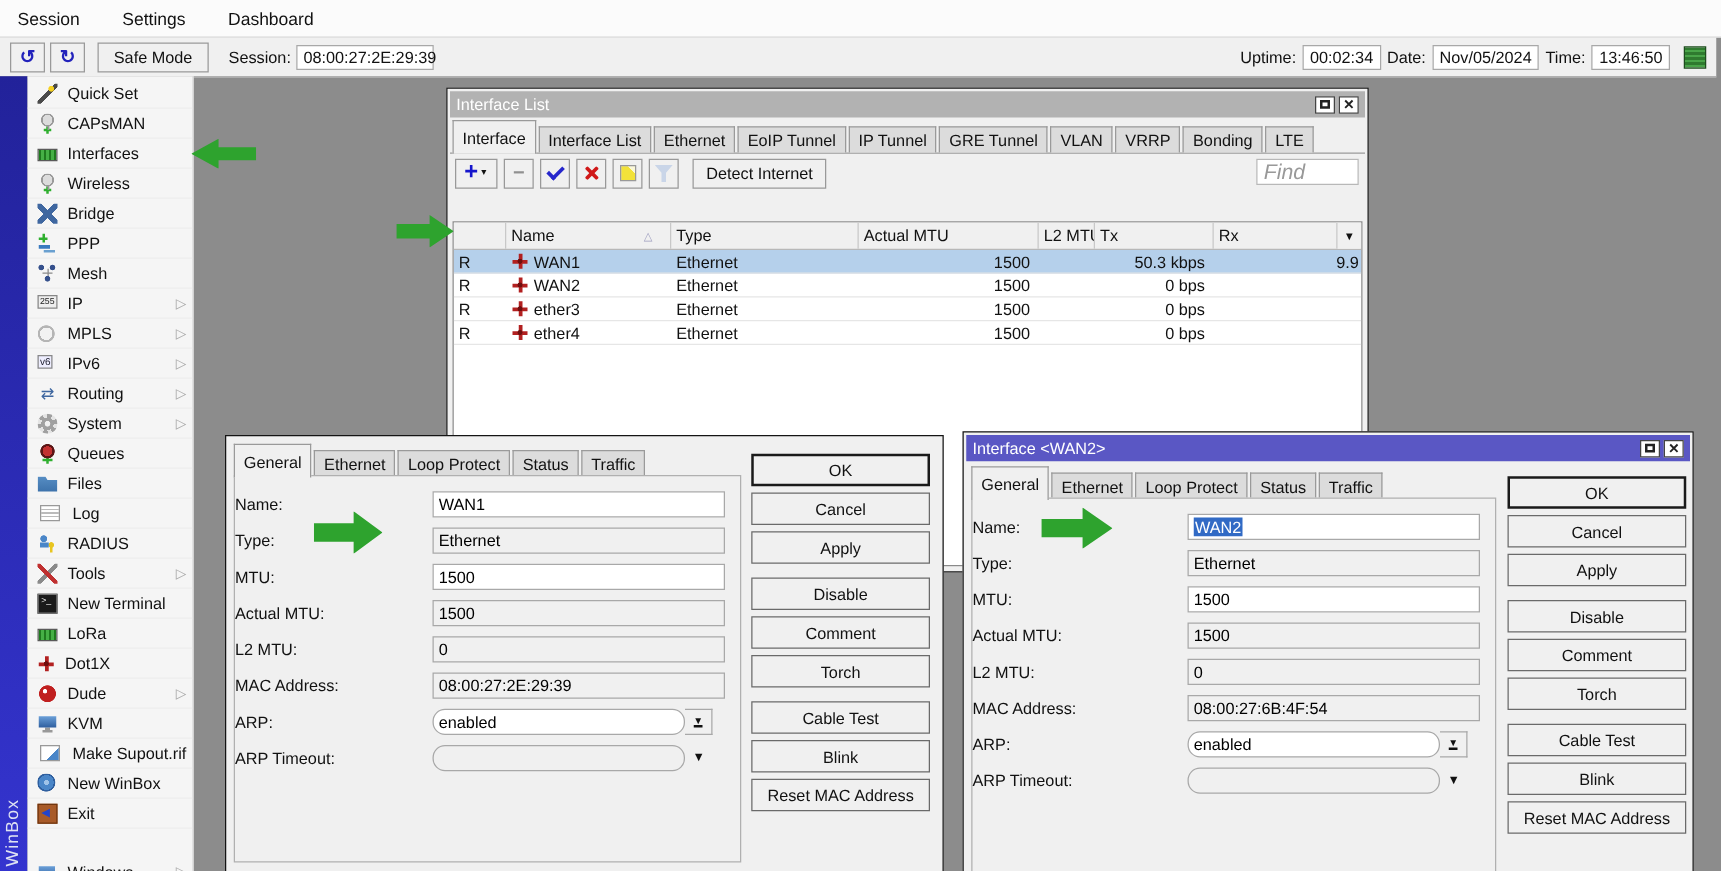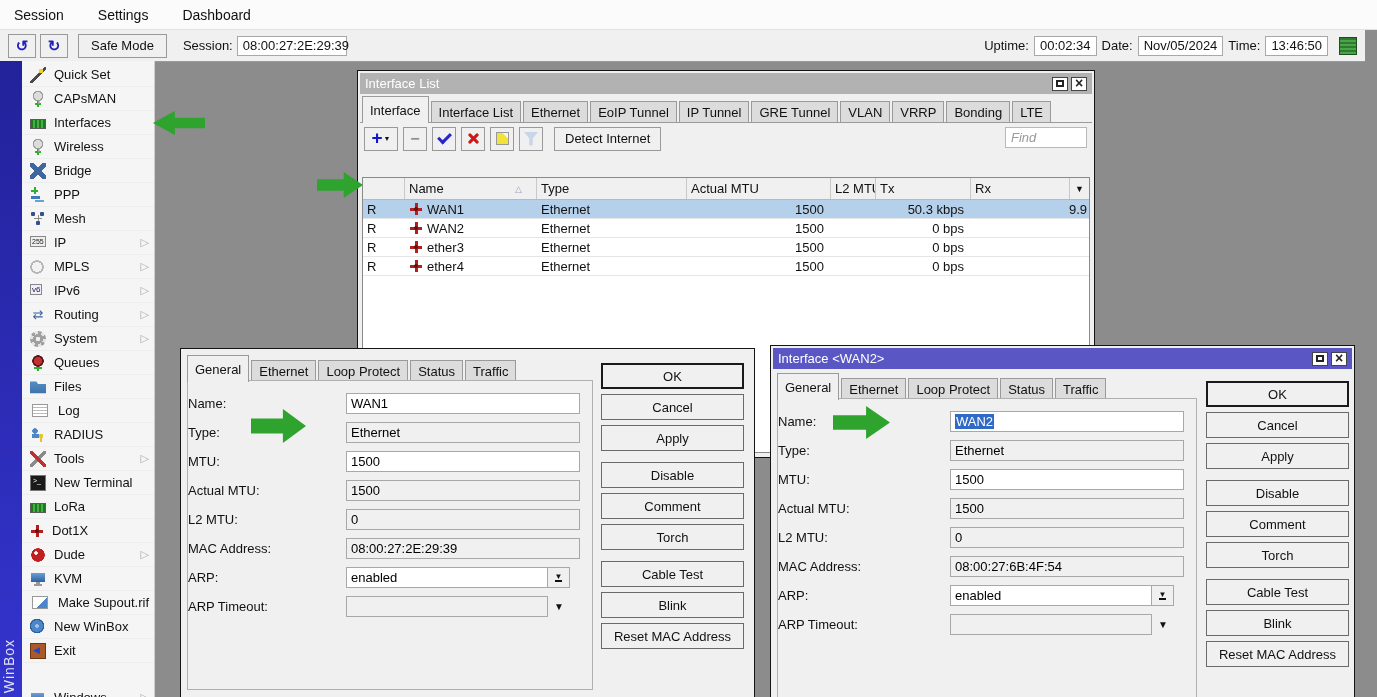--- a/index.html
+++ b/index.html
@@ -4,21 +4,21 @@
 <style>
   html,body{margin:0;padding:0;}
   body{font-family:"Liberation Sans",sans-serif;background:#8c8c8c;}
   #screen{position:relative;width:1377px;height:697px;overflow:hidden;background:#8c8c8c;font-size:13px;color:#111;}
 
   
   .menubar{position:absolute;top:0;left:0;right:0;height:29px;background:#fbfbfb;border-bottom:1px solid #e2e2e2;display:flex;align-items:center;gap:34px;padding-left:14px;font-size:14px;}
   .menu-item{cursor:default;}
 
   
-  .topbar{position:absolute;top:30px;left:0;right:12px;height:31px;background:#f0f0f0;border-bottom:1px solid #9a9a9a;display:flex;align-items:center;padding:0 8px;gap:4px;}
+  .topbar{position:absolute;top:30px;left:0;right:4px;height:31px;background:#f0f0f0;border-bottom:1px solid #9a9a9a;display:flex;align-items:center;padding:0 8px;gap:4px;}
   .tb-btn{height:24px;min-width:28px;border:1px solid #999;background:#f0f0f0;display:flex;align-items:center;justify-content:center;box-sizing:border-box;}
   .arrow-g{color:#2222bb;font-size:15px;font-weight:bold;line-height:1;}
   .undo-g::before{content:"\21BA";}
   .redo-g::before{content:"\21BB";}
   .tb-btn.wide{padding:0 12px;margin-left:6px;font-size:13px;}
   .tb-label{margin-left:12px;}
   .sunken{background:#fff;border:1px solid #a8a8a8;height:20px;display:flex;align-items:center;padding:0 5px;box-sizing:border-box;white-space:nowrap;}
   .tb-right{margin-left:auto;display:flex;align-items:center;gap:5px;}
   .status-sq{width:16px;height:16px;border:1px solid #1d4d1d;background:repeating-linear-gradient(180deg,#2f7a2f 0 2px,#49a549 2px 4px);margin-left:6px;}
 
@@ -90,21 +90,21 @@
   .minus-glyph{color:#909090;font-weight:bold;font-size:16px;line-height:1;}
   .minus-glyph::before{content:"\2212";}
   .chk-glyph{width:10px;height:5px;border-left:3px solid #2626cc;border-bottom:3px solid #2626cc;transform:rotate(-45deg);margin-top:-4px;}
   .xg{position:relative;width:15px;height:15px;}
   .xg::before,.xg::after{content:"";position:absolute;left:1px;top:6px;width:13px;height:3px;background:#d01818;border-radius:1px;}
   .xg::before{transform:rotate(45deg);}
   .xg::after{transform:rotate(-45deg);}
   .note-glyph{width:13px;height:13px;border:1px solid #999;background:linear-gradient(225deg,#fbf8d8 0 4px,#f2e23a 4px);box-sizing:border-box;}
   .funnel-glyph{width:15px;height:14px;background:#c9d5e8;clip-path:polygon(0 0,100% 0,62% 48%,62% 100%,38% 100%,38% 48%);}
   .tl-wide{height:24px;border:1px solid #999;background:#f0f0f0;display:flex;align-items:center;padding:0 10px;margin-left:6px;font-size:13px;box-sizing:border-box;}
-  .find-input{position:absolute;right:5px;top:4px;width:82px;height:21px;border:1px solid #b8b8b8;font-size:13px;padding:0 5px;box-sizing:border-box;font-family:"Liberation Sans",sans-serif;}
+  .find-input{position:absolute;right:5px;top:4px;width:82px;height:21px;border:1px solid #b8b8b8;font-size:17px;padding:0 5px;box-sizing:border-box;font-family:"Liberation Sans",sans-serif;}
   .find-input::placeholder{font-style:italic;color:#999;}
 
   .il-table{position:absolute;left:2px;right:2px;top:83px;bottom:2px;background:#fff;border:1px solid #8a8a8a;overflow:hidden;}
   .thead{display:grid;grid-template-columns:42px 132px 150px 144px 45px 95px 1fr;height:21px;background:#f0f0f0;border-bottom:1px solid #b8b8b8;position:relative;}
   .th{display:flex;align-items:center;padding:0 4px;border-right:1px solid #c8c8c8;overflow:hidden;white-space:nowrap;}
   .sort-ic{margin-left:auto;color:#a0a0c0;font-size:9px;padding-right:10px;}
   .sort-ic::before{content:"\25B3";}
   .hdr-filter{position:absolute;right:0;top:0;width:19px;height:21px;background:#f0f0f0;border-left:1px solid #c8c8c8;display:flex;align-items:center;justify-content:center;}
   .hdr-filter::before{content:"\25BC";font-size:9px;color:#111;}
   .trow{display:grid;grid-template-columns:42px 132px 150px 144px 45px 95px 1fr;height:18px;border-bottom:1px solid #e6e6e6;align-items:center;}
@@ -122,21 +122,21 @@
   #wan1-win .fields-box{width:406px;}
   #wan2-win .fields-box{width:420px;}
   .frow{display:flex;align-items:center;height:21px;margin-bottom:8px;padding-right:12px;}
   .flabel{padding-right:6px;white-space:nowrap;}
   #wan1-win .flabel{flex:0 0 152px;}
   #wan2-win .flabel{flex:0 0 166px;}
   .fin{flex:1;height:21px;border:1px solid #a8a8a8;background:#fff;font-size:13px;padding:0 4px;box-sizing:border-box;font-family:"Liberation Sans",sans-serif;min-width:0;}
   .fin.ro{background:#f0f0f0;}
   div.fin{display:flex;align-items:center;}
   .sel-text{background:#316ac5;color:#fff;padding:0 1px;}
-  .fin.short{flex:0 0 202px;}
+  .fin.short{flex:0 0 202px;border-radius:10px;}
   .combo-btn{flex:0 0 22px;height:21px;border:1px solid #a8a8a8;border-left:none;background:#f0f0f0;display:flex;align-items:center;justify-content:center;box-sizing:border-box;}
   .combo-glyph{font-size:8px;line-height:7px;border-bottom:2px solid #111;color:#111;}
   .combo-glyph::before{content:"\25BC";}
   .dd-glyph{flex:0 0 14px;margin-left:6px;font-size:10px;color:#111;}
   .dd-glyph::before{content:"\25BC";}
   .btncol{position:absolute;top:12px;width:143px;display:flex;flex-direction:column;}
   #wan1-win .btncol{left:418px;}
   #wan2-win .btncol{left:433px;}
   .dbtn{height:26px;border:1px solid #6a6a6a;background:#f0f0f0;font-size:13px;font-family:"Liberation Sans",sans-serif;margin-bottom:5px;color:#111;}
   .dbtn.default{border:2px solid #1a1a1a;}

